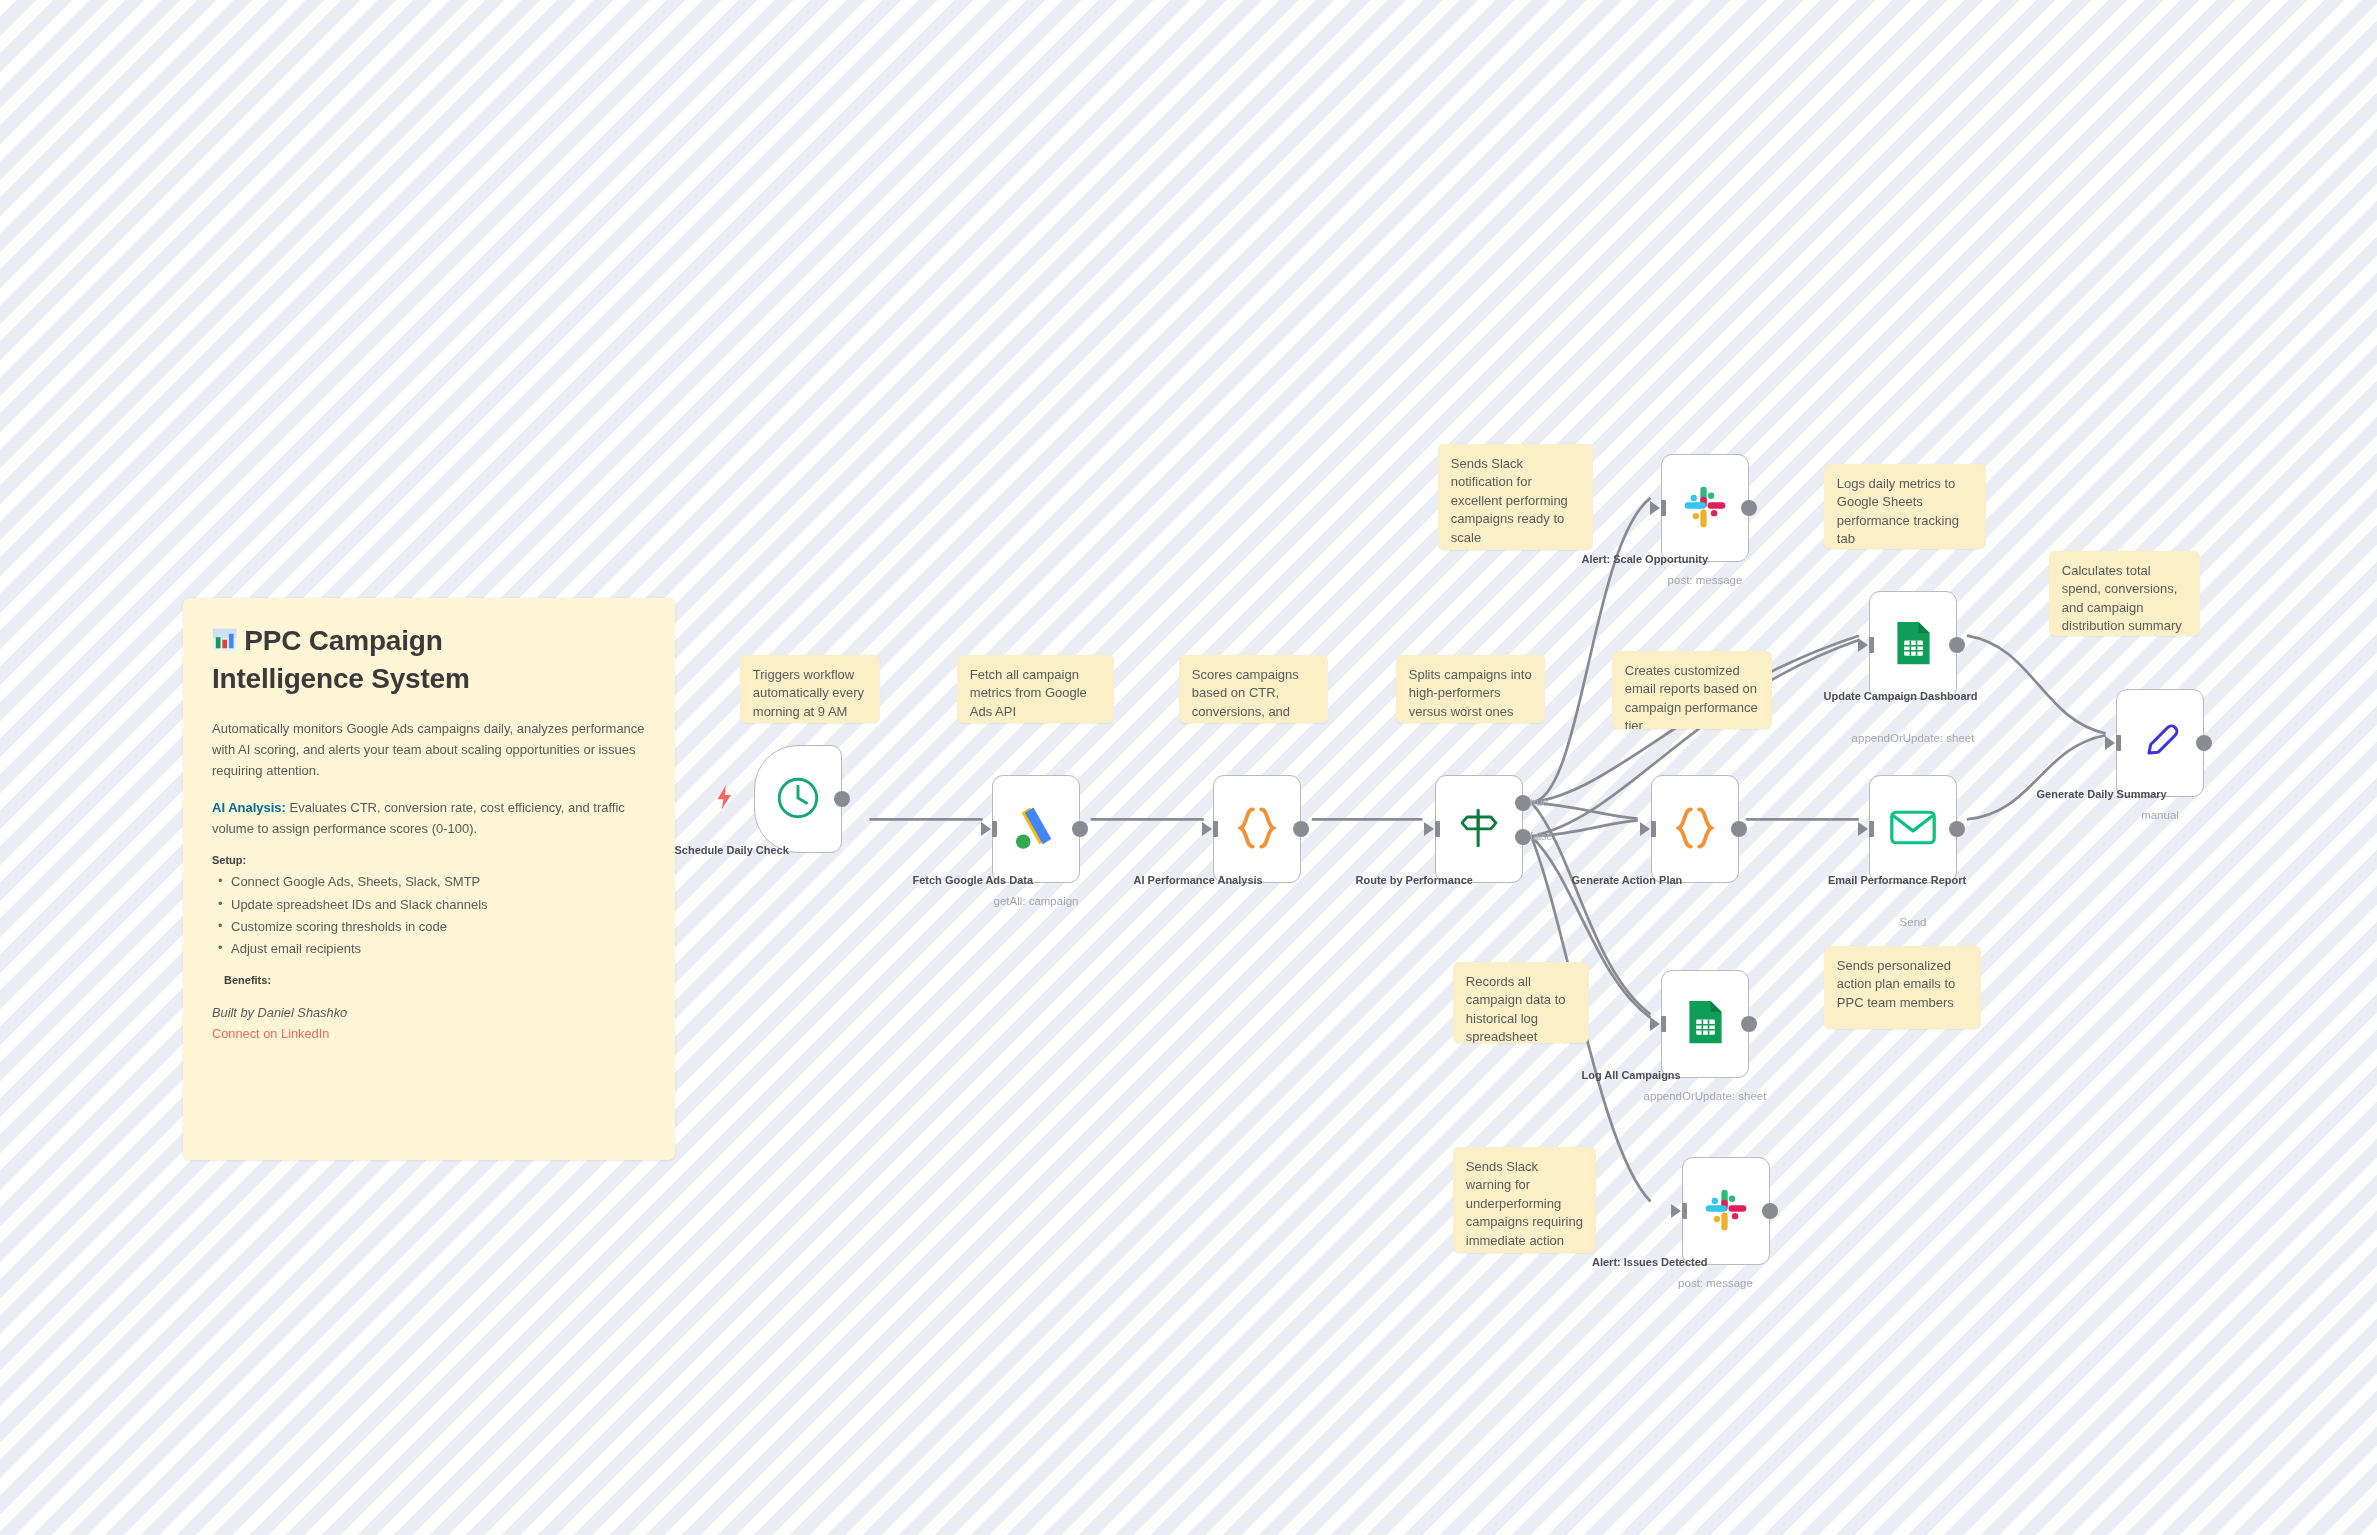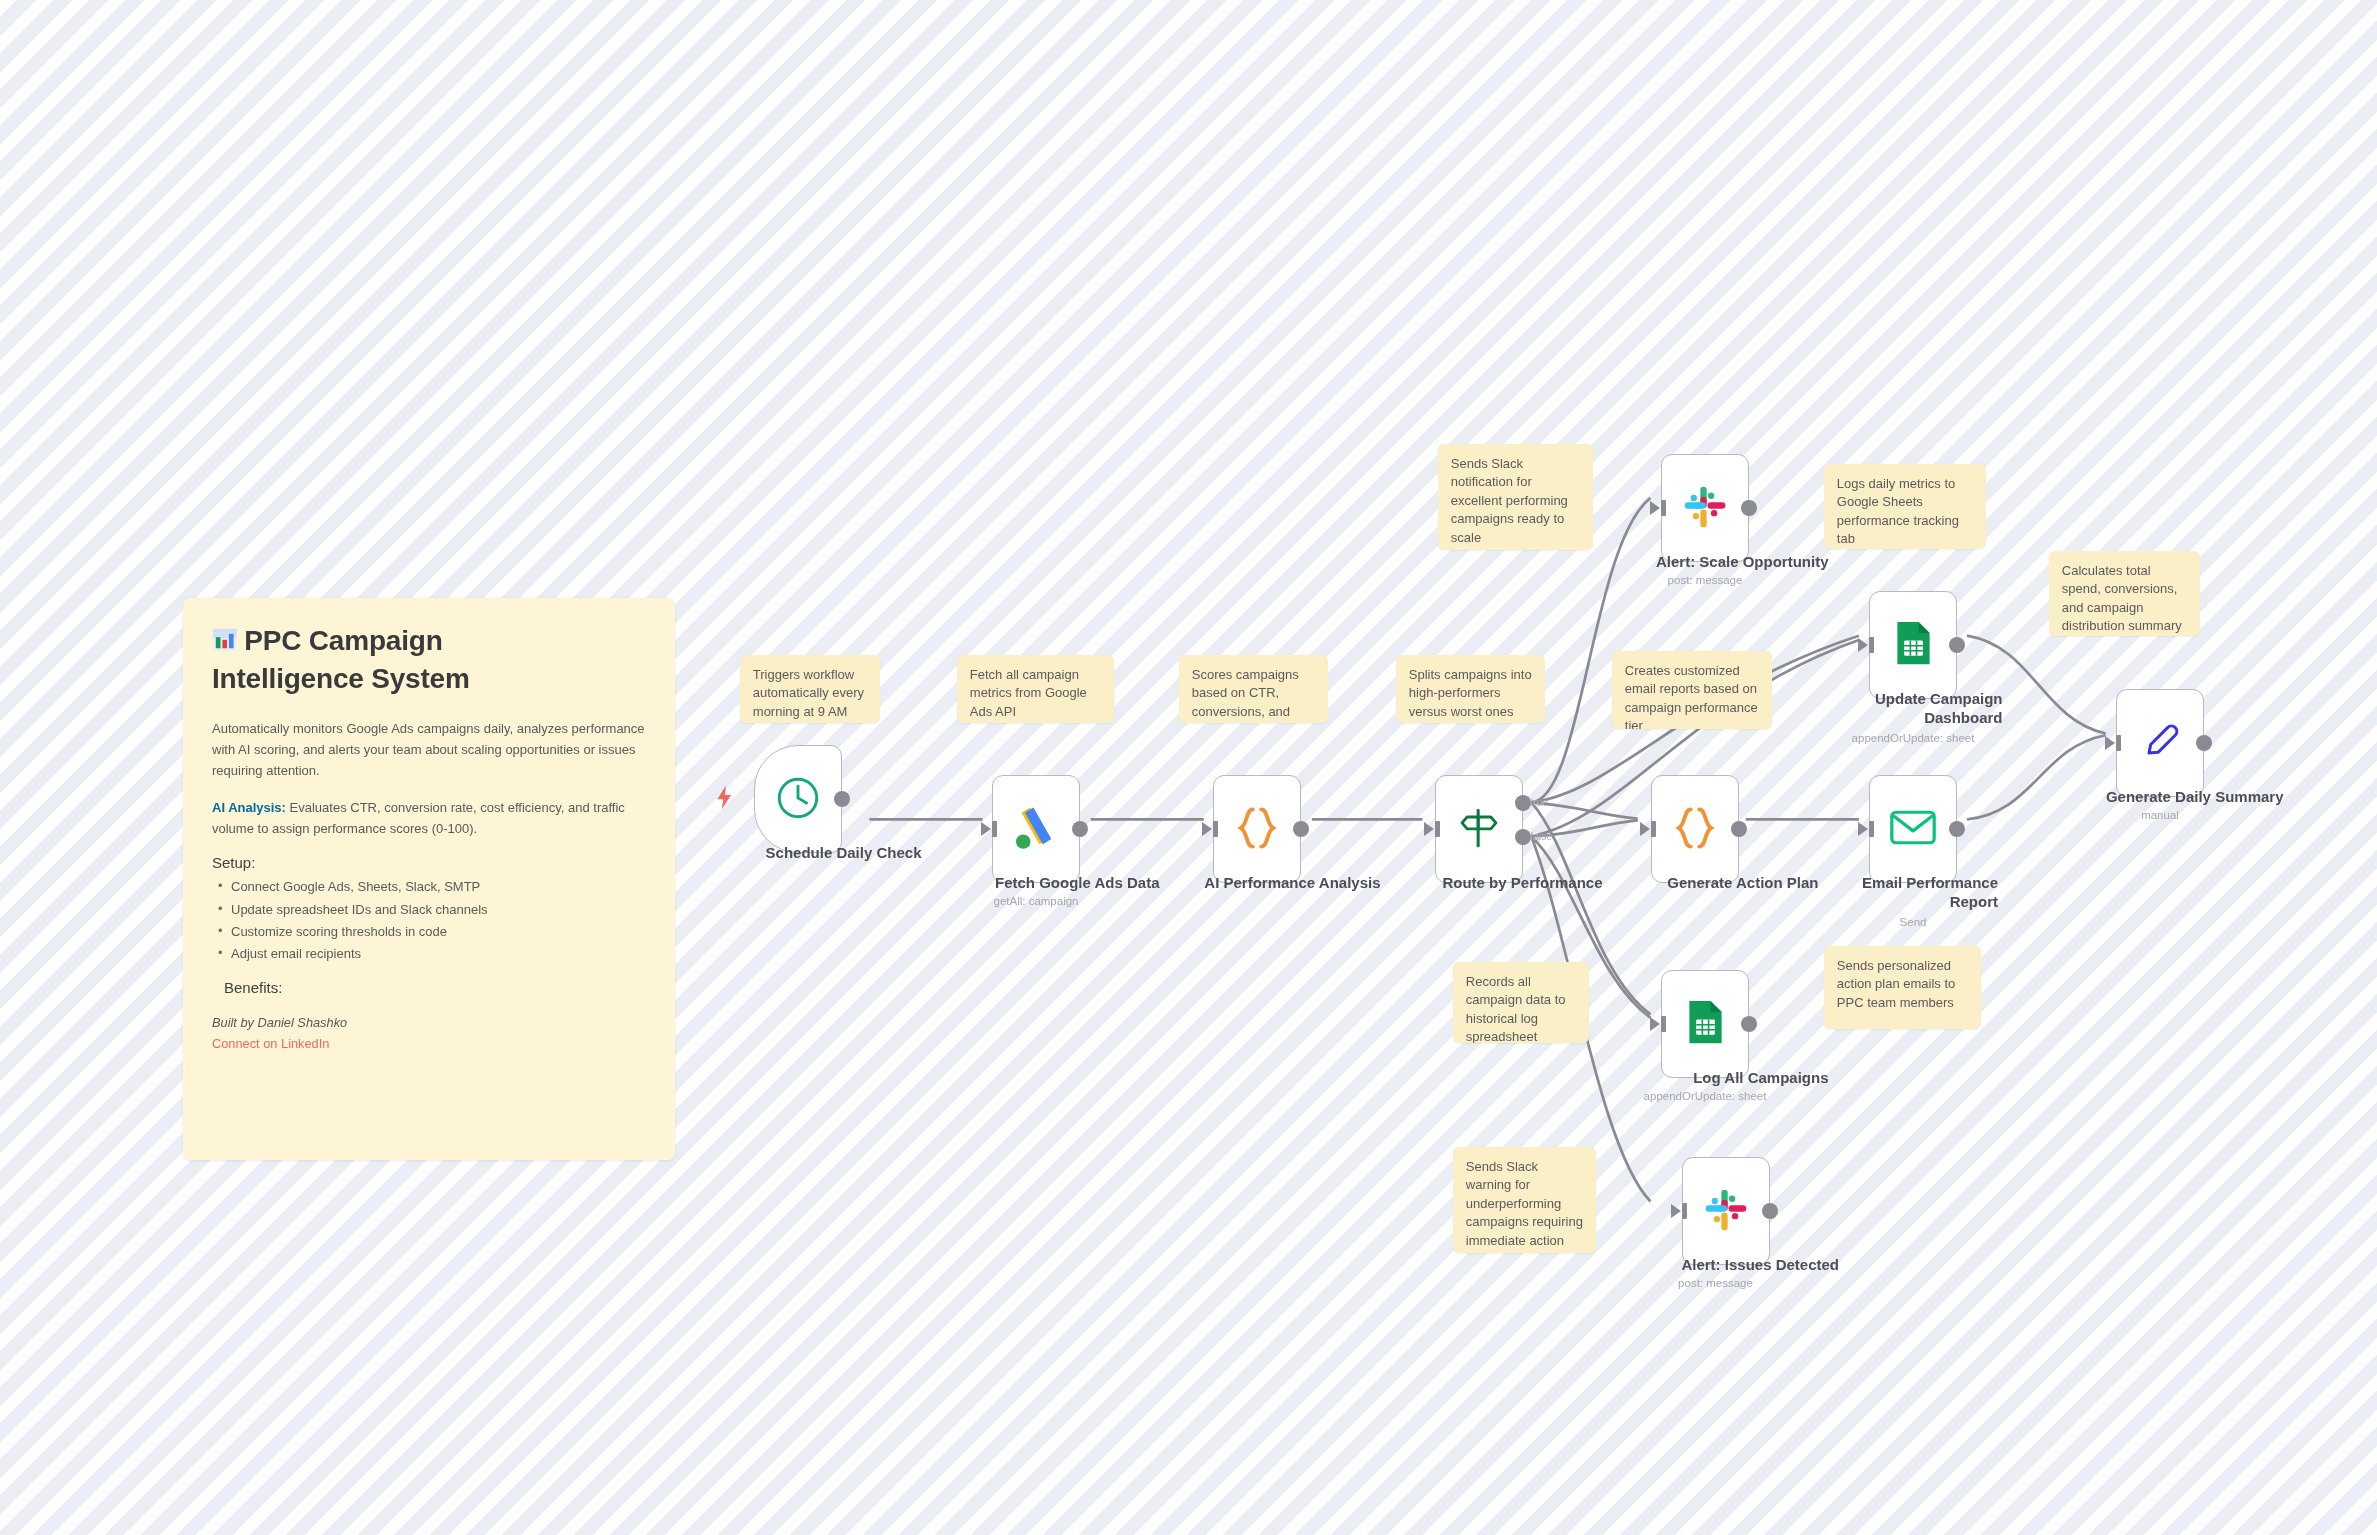--- a/index.html
+++ b/index.html
@@ -39,21 +39,21 @@
     margin-bottom: 22px;
   }
   .info-title .bar-icon {
     display: inline-block; vertical-align: -3.4px; margin-right: 6.8px;
   }
   .info-p {
     font-size: 13px; color: #5a5a5a; line-height: 1.62;
     margin-bottom: 15.3px;
   }
   .info-p b { color: #0369a1; font-weight: 700; }
-  .info-h { font-size: 15px; font-weight: 400; color: #3f3f3f; margin-bottom: 5.1px; }
+  .info-h { font-size: 11px; font-weight: 700; color: #3f3f3f; margin-bottom: 5.1px; }
   .info-ul { list-style: none; margin: 0 0 13.6px 0; padding: 0; }
   .info-ul li {
     font-size: 13px; color: #5a5a5a; line-height: 1.72;
     padding-left: 19px; position: relative;
   }
   .info-ul li::before {
     content: "•"; position: absolute; left: 6px; top: -0.9px; color: #6a6a6a;
   }
   .info-sub { margin-left: 12px; }
   .info-credit {
@@ -90,22 +90,22 @@
   }
   .node-box.trigger {
     border-top-left-radius: 44px;
     border-bottom-left-radius: 44px;
     border-top-right-radius: 11px;
     border-bottom-right-radius: 11px;
   }
   .node-label {
     position: absolute;
     top: 99px; left: 50%; transform: translateX(-50%);
-    width: 247px; text-align: right;
-    font-size: 15px; font-weight: 700; color: #4d4d55;
+    width: 247px; text-align: left;
+    font-size: 11px; font-weight: 700; color: #4d4d55;
     line-height: 1.26; white-space: normal;
   }
   .node-sub {
     position: absolute;
     left: 50%; transform: translateX(-50%);
     width: 247px; text-align: center;
     font-size: 11.5px; color: #a6a6ae; line-height: 1.25;
   }
   
   .dot-out {

